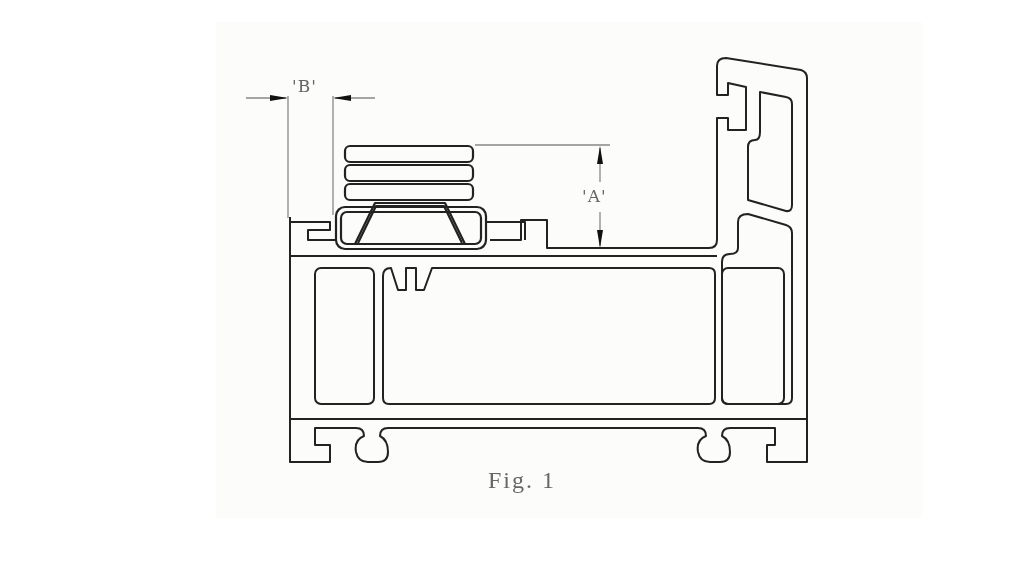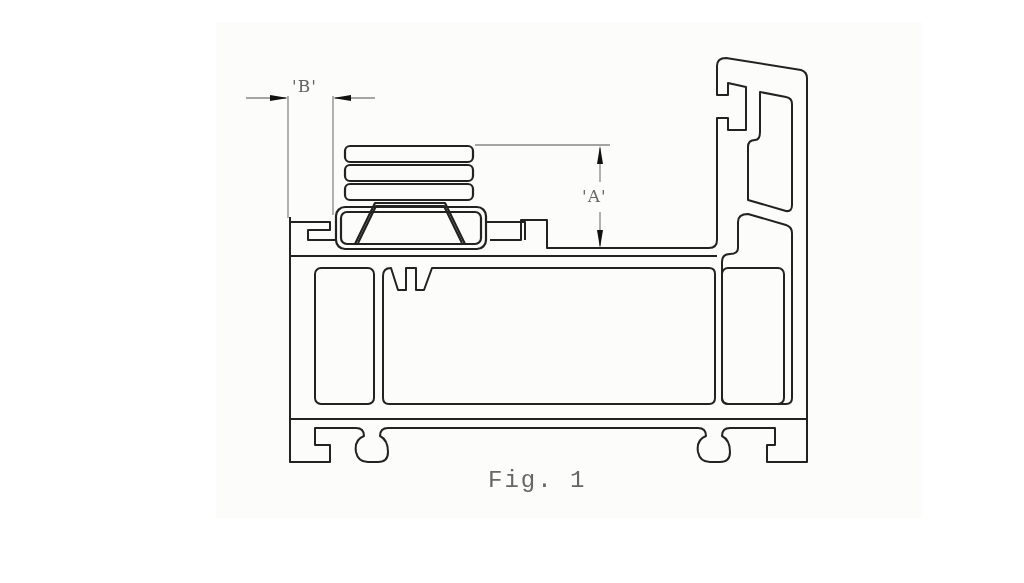--- a/index.html
+++ b/index.html
@@ -15,21 +15,21 @@
     }
     svg.drawing { position: absolute; left: 0; top: 0; }
     .dim-label {
       position: absolute;
       font-family: "DejaVu Serif", serif;
       font-size: 17px; color: #666;
       letter-spacing: 1px;
     }
     .fig-caption {
       position: absolute; left: 488px; top: 467px;
-      font-family: Liberation Mono, monospace;
+      font-family: Liberation Serif, serif;
       font-size: 24px; color: #666; letter-spacing: 2px;
     }
   </style>
 </head>
 <body>
 
 <div class="panel"></div>
 
 <svg class="drawing" width="1024" height="583" viewBox="0 0 1024 583">
   <g fill="none" stroke="#222" stroke-width="2" stroke-linejoin="round">

